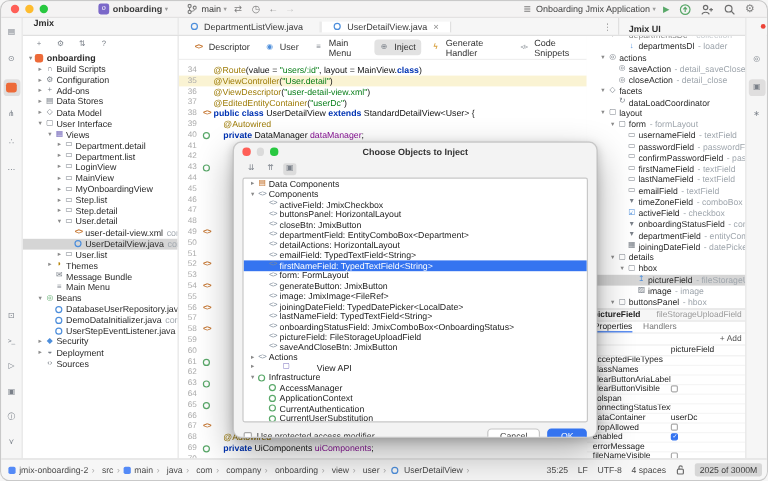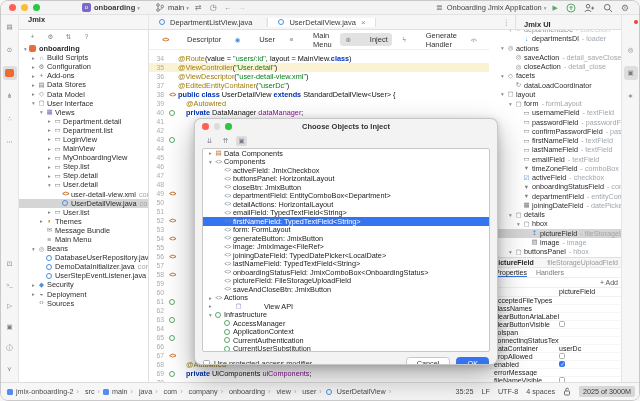--- a/index.html
+++ b/index.html
@@ -51,21 +51,21 @@
   .trow.sel{background:#D5D5D5}
   .trow.dim{opacity:.55}
   .chev{flex:0 0 7px;width:7px;text-align:center;color:#8a8a8a;font-size:5.5px}
   .tlabel{margin-left:1px}
   .suffix{margin-left:3px;color:#9FA6AD}
   .trow.bold .tlabel{font-weight:bold}
 
   
   .editor{position:absolute;left:148px;top:29px;width:340px;bottom:18px;background:#fff;overflow:hidden}
   .ed-toolbar{height:20px;display:flex;align-items:center;gap:4px;padding-left:8px;border-bottom:1px solid #EFEFEF;font-size:7.5px;color:#333}
-  .ed-btn{display:flex;align-items:center;gap:17px;padding:2px 4px;border-radius:3px}
+  .ed-btn{display:flex;align-items:center;gap:4px;padding:2px 4px;border-radius:3px}
   .ed-btn.active{background:#E2E2E2}
   .code-area{font-family:"DejaVu Sans Mono",monospace;font-size:7.3px;padding-top:4px}
   .cl{display:flex;align-items:center;height:9px;white-space:pre}
   .cl.hl{background:#FAF3D3}
   .num{flex:0 0 18px;text-align:right;color:#ABABAB;padding-right:3px;font-size:6.8px}
   .gut{flex:0 0 11px;display:flex;justify-content:center}
   .ct{flex:1;overflow:hidden}
   .ct .ann{color:#9E7C08}
   .ct .str{color:#067D17}
   .ct .kw{color:#0033B3;font-weight:bold}

